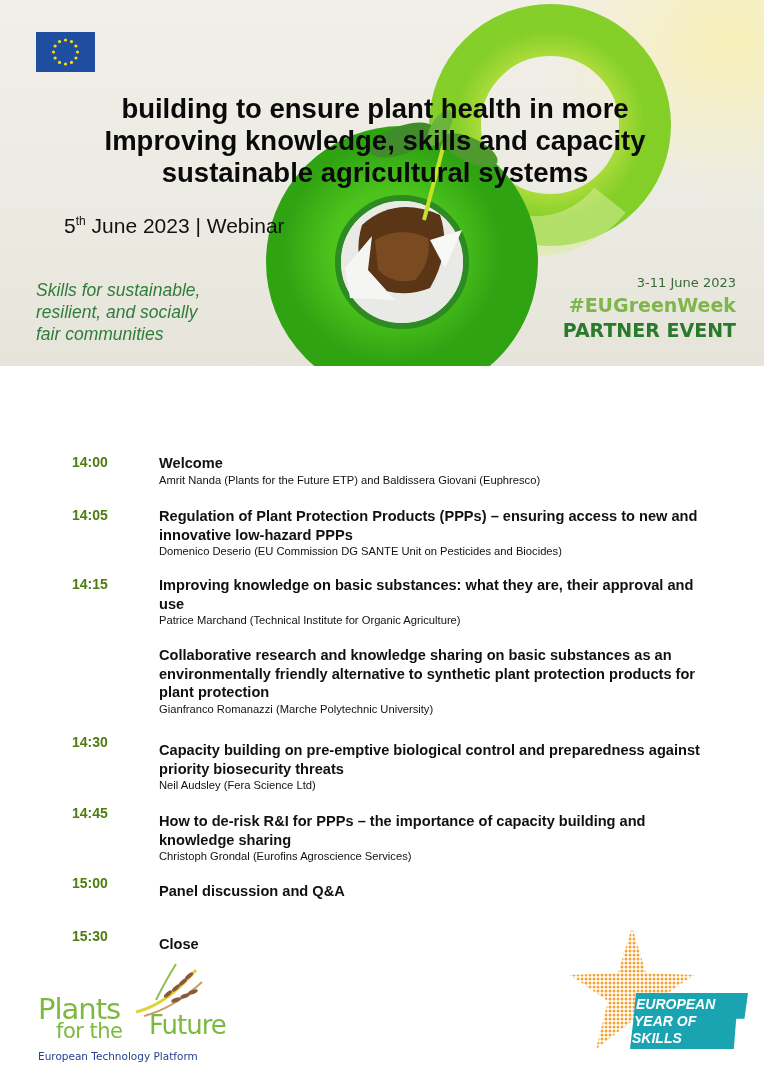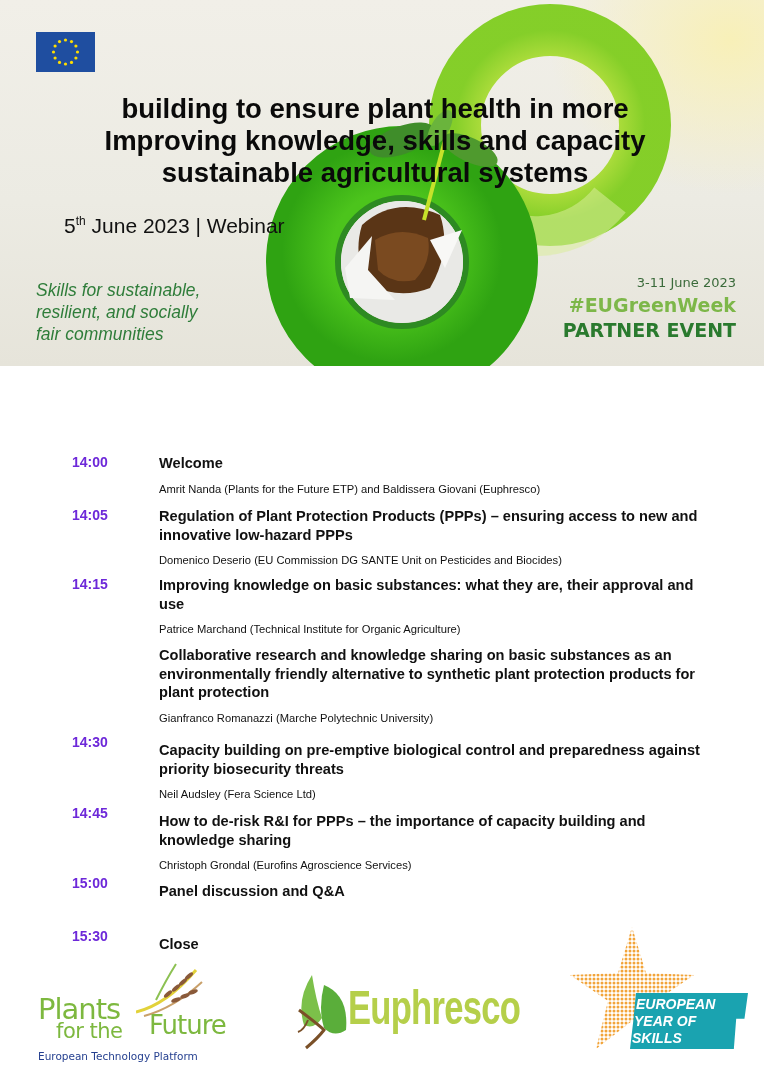--- a/index.html
+++ b/index.html
@@ -42,25 +42,25 @@
   }
   .gw-partner {
     position: absolute; right: 28px; top: 319px; font-size: 19px; color: #2a7a2e;
     font-family: "DejaVu Sans", sans-serif; font-weight: 700; text-align: center;
   }
 
   
   .agenda { position: absolute; left: 0; top: 0; width: 764px; }
   .row { position: absolute; left: 0; width: 764px; }
   .time {
-    position: absolute; left: 72px; top: 0; font-size: 14px; font-weight: 700; color: #6d28d9;
+    position: absolute; left: 72px; top: 0; font-size: 14px; font-weight: 700; color: #4d7c0f;
   }
   .item { position: absolute; left: 159px; width: 560px; }
   .item-title { font-size: 14.6px; font-weight: 700; line-height: 18.5px; color: #111; }
-  .item-speaker { font-size: 11.2px; line-height: 15px; color: #111; margin-top: 9px; }
+  .item-speaker { font-size: 11.2px; line-height: 15px; color: #111; margin-top: 0; }
 
   
   .logos { position: absolute; left: 8px; top: 950px; width: 764px; height: 130px; }
   .logo { position: absolute; }
   .pff { left: 28px; top: 10px; width: 200px; height: 100px; }
   .pff .p1 { position: absolute; left: 2px; top: 32px; font-size: 29px; color: #7db83f; font-family: "DejaVu Sans", sans-serif; letter-spacing: -1px; }
   .pff .p2 { position: absolute; left: 20px; top: 59px; font-size: 21px; color: #7db83f; font-family: "DejaVu Sans", sans-serif; letter-spacing: -0.5px; }
   .pff .p3 { position: absolute; left: 113px; top: 50px; font-size: 26px; color: #7db83f; font-family: "DejaVu Sans", sans-serif; letter-spacing: -1px; }
   .pff .p4 { position: absolute; left: 2px; top: 90px; font-size: 10.5px; color: #243f8f; font-family: "DejaVu Sans", sans-serif; white-space: nowrap; }
   .pff svg { position: absolute; left: 100px; top: 0; }
@@ -235,29 +235,20 @@
         <ellipse cx="49" cy="36" rx="5" ry="2" transform="rotate(-20 49 36)"></ellipse>
         <ellipse cx="57" cy="32" rx="5" ry="2" transform="rotate(-20 57 32)"></ellipse>
       </g>
     </svg>
     <span class="p1">Plants</span>
     <span class="p2">for the</span>
     <span class="p3">Future</span>
     <span class="p4">European Technology Platform</span>
   </div>
 
-  <div class="logo euphresco">
-    <svg width="60" height="85" viewBox="0 0 60 85">
-      <path d="M18 5 Q2 30 10 55 Q20 60 28 48 Q22 30 18 5 Z" fill="#7cc04a"></path>
-      <path d="M30 15 Q55 25 52 60 Q40 68 30 58 Q24 38 30 15 Z" fill="#5aae3a"></path>
-      <path d="M5 40 Q25 55 30 60 Q24 68 12 78" stroke="#7a5028" stroke-width="3" fill="none"></path>
-      <path d="M14 50 Q10 60 4 62" stroke="#7a5028" stroke-width="2" fill="none"></path>
-    </svg>
-    <span class="word">Euphresco</span>
-  </div>
 
   <div class="logo eys">
     <svg width="130" height="130" viewBox="0 0 130 130" style="position:absolute;left:0;top:0">
       <defs>
         <pattern id="dots" width="4" height="4" patternUnits="userSpaceOnUse">
           <circle cx="2" cy="2" r="1.5" fill="#f2a43a"></circle>
         </pattern>
       </defs>
       <polygon points="64,2 78,48 126,50 88,76 100,124 64,96 28,124 40,76 2,50 50,48" fill="url(#dots)"></polygon>
     </svg>

